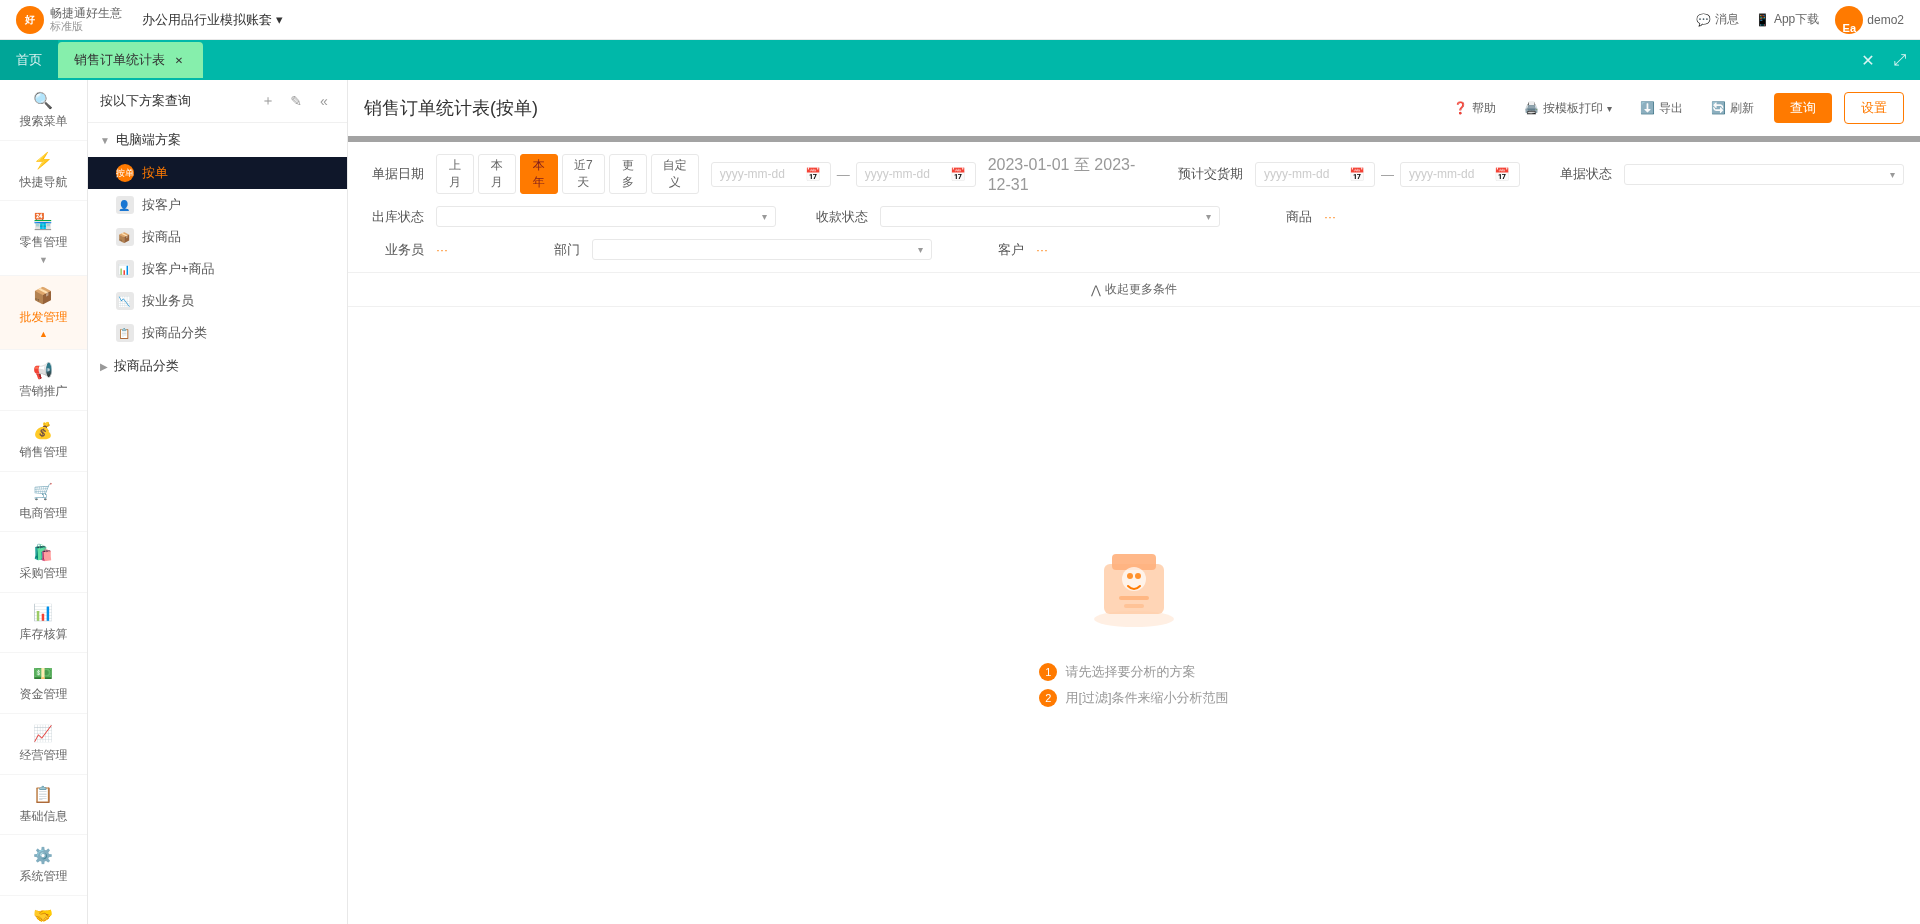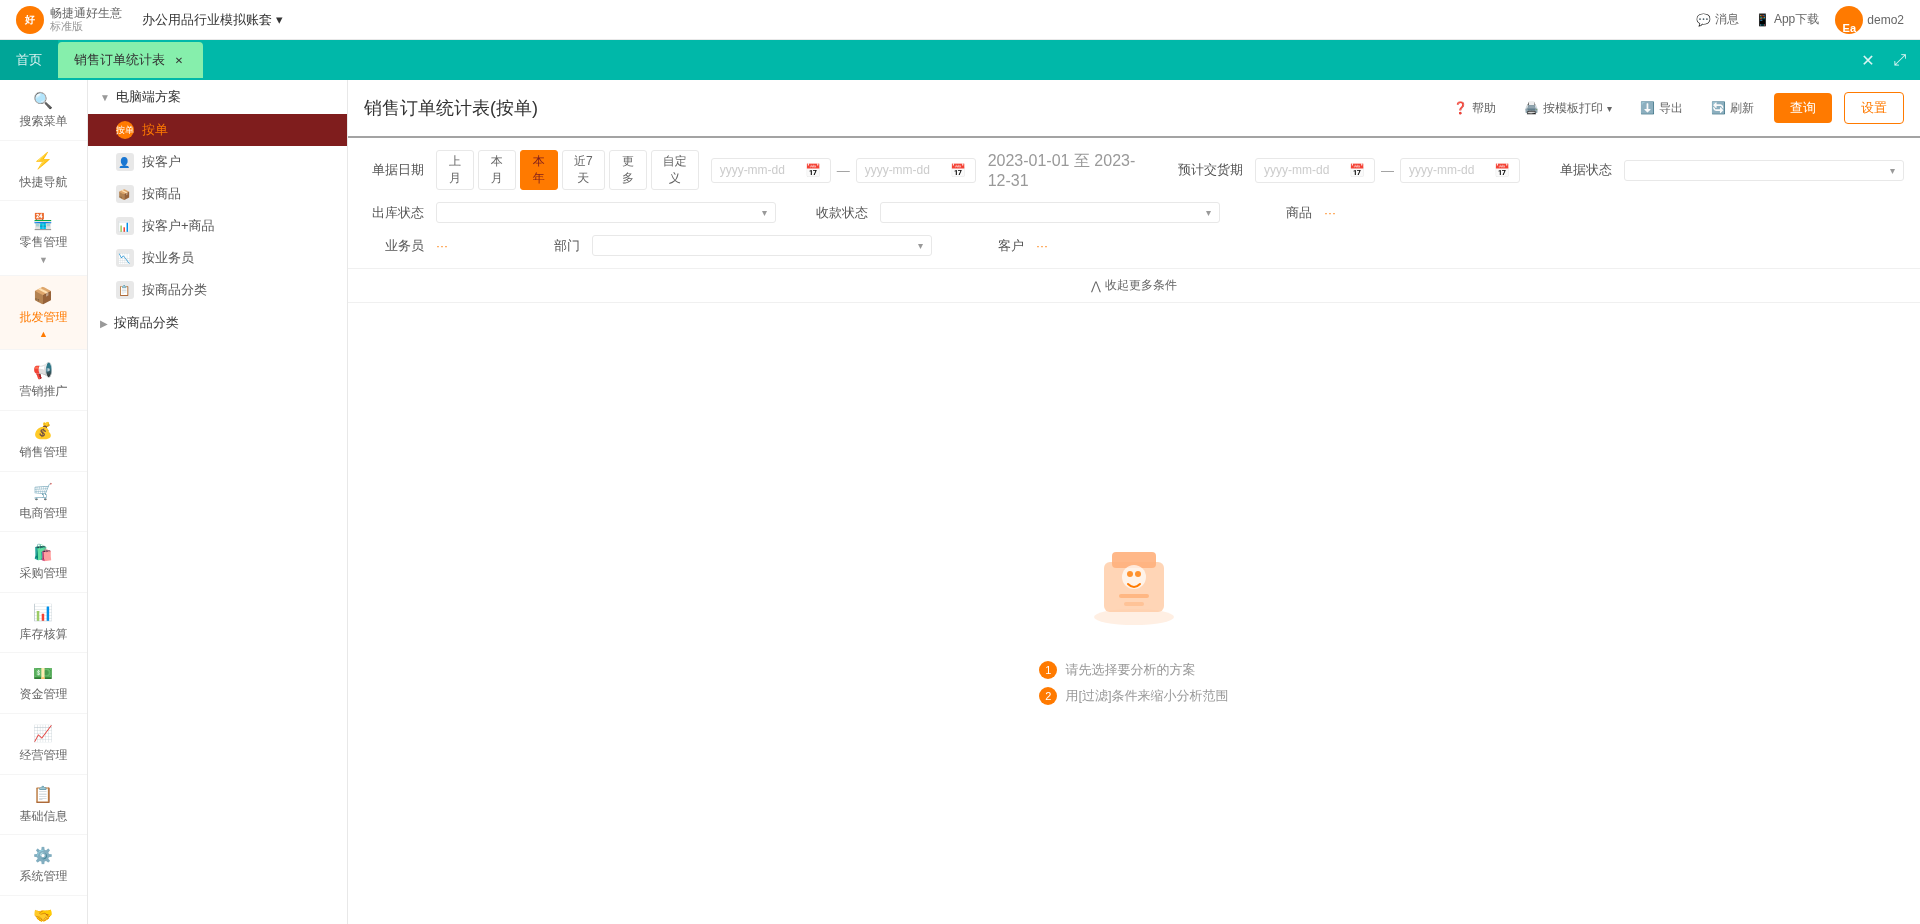--- a/index.html
+++ b/index.html
@@ -244,21 +244,21 @@
     .tree-arrow { font-size: 10px; color: #999; }
     .tree-item {
       display: flex;
       align-items: center;
       padding: 7px 12px 7px 28px;
       gap: 8px;
       font-size: 13px;
       color: #555;
       cursor: pointer;
     }
-    .tree-item.active { background: #7f1d1d; color: #ff7a00; }
+    .tree-item.active { background: #0f172a; color: #ff7a00; }
     .tree-item-icon {
       width: 18px;
       height: 18px;
       background: #ff7a00;
       border-radius: 50%;
       display: flex;
       align-items: center;
       justify-content: center;
       color: #fff;
       font-size: 10px;
@@ -281,21 +281,21 @@
       flex-direction: column;
       overflow: hidden;
     }
 
     
     .page-header {
       display: flex;
       align-items: center;
       justify-content: space-between;
       padding: 12px 16px;
-      border-bottom: 2px solid #a3a3a3;
+      border-bottom: 6px solid #a3a3a3;
     }
     .page-title {
       font-size: 18px;
       font-weight: 500;
       color: #333;
     }
     .header-actions {
       display: flex;
       align-items: center;
       gap: 12px;
@@ -579,20 +579,26 @@
       <div class="sidebar-item-icon">🤝</div>
 
     </div>
 
   </div>
 
   <div class="main-content">
     <div class="page-area">
 
       <div class="left-panel">
+        <div class="left-panel-header">
+          <span class="left-panel-title">按以下方案查询</span>
+          <div class="icon-btn">＋</div>
+          <div class="icon-btn">✎</div>
+          <div class="icon-btn">«</div>
+        </div>
 
         <div class="tree-section-header">
           <span class="tree-arrow">▼</span>
           <span class="tree-section-label">电脑端方案</span>
         </div>
 
         <div class="tree-item active">
           <div class="tree-item-icon" style="font-size:9px;">按单</div>
           <span>按单</span>
         </div>

